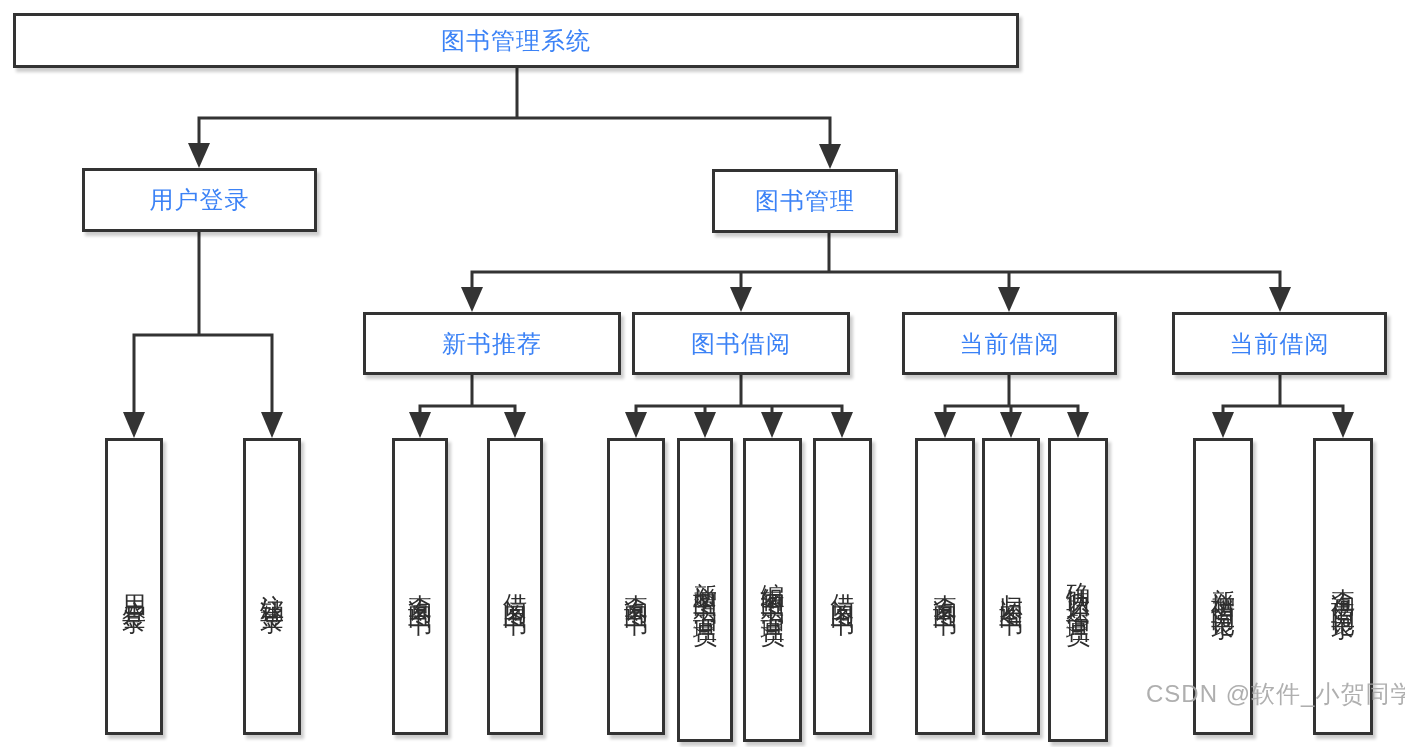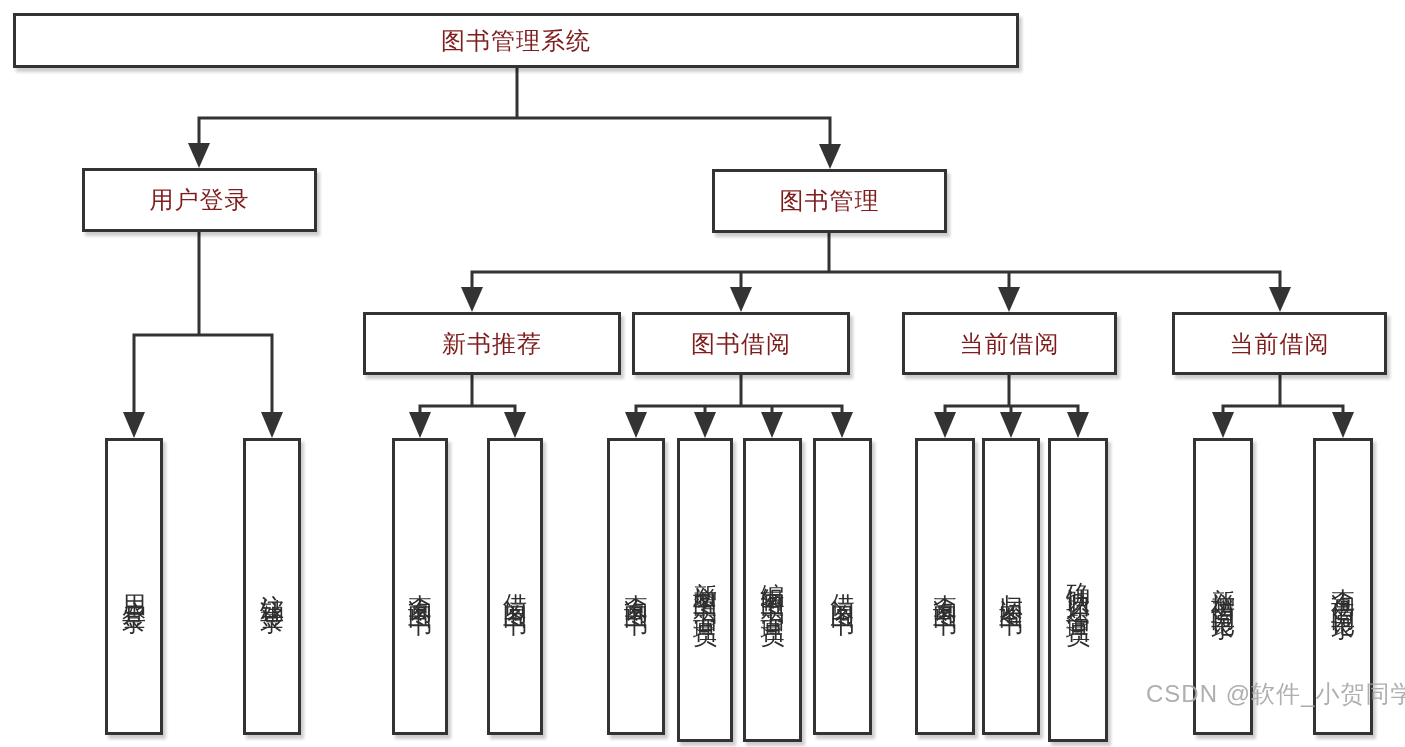--- a/index.html
+++ b/index.html
@@ -30,21 +30,21 @@
     border: 3px solid #333333;
     background: #ffffff;
     box-shadow: 3px 4px 3px rgba(0,0,0,0.20);
     display: flex;
     align-items: center;
     justify-content: center;
     z-index: 2;
   }
   .htext {
     font-size: 24px;
-    color: #7f1d1d;
+    color: #3b82f6;
     letter-spacing: 1px;
     white-space: nowrap;
   }
   .vtext {
     writing-mode: vertical-rl;
     text-orientation: mixed;
     font-size: 24px;
     letter-spacing: 6px;
     line-height: 1;
     color: #2e2e2e;
@@ -108,21 +108,21 @@
     </g>
   </svg>
 
   <div class="box" style="left:13px;top:13px;width:1006px;height:55px">
     <span class="htext">图书管理系统</span>
   </div>
 
   <div class="box" style="left:82px;top:168px;width:235px;height:64px">
     <span class="htext">用户登录</span>
   </div>
-  <div class="box" style="left:712px;top:169px;width:235px;height:64px">
+  <div class="box" style="left:712px;top:169px;width:186px;height:64px">
     <span class="htext">图书管理</span>
   </div>
 
   <div class="box" style="left:363px;top:312px;width:258px;height:63px">
     <span class="htext">新书推荐</span>
   </div>
   <div class="box" style="left:632px;top:312px;width:218px;height:63px">
     <span class="htext">图书借阅</span>
   </div>
   <div class="box" style="left:902px;top:312px;width:215px;height:63px">

